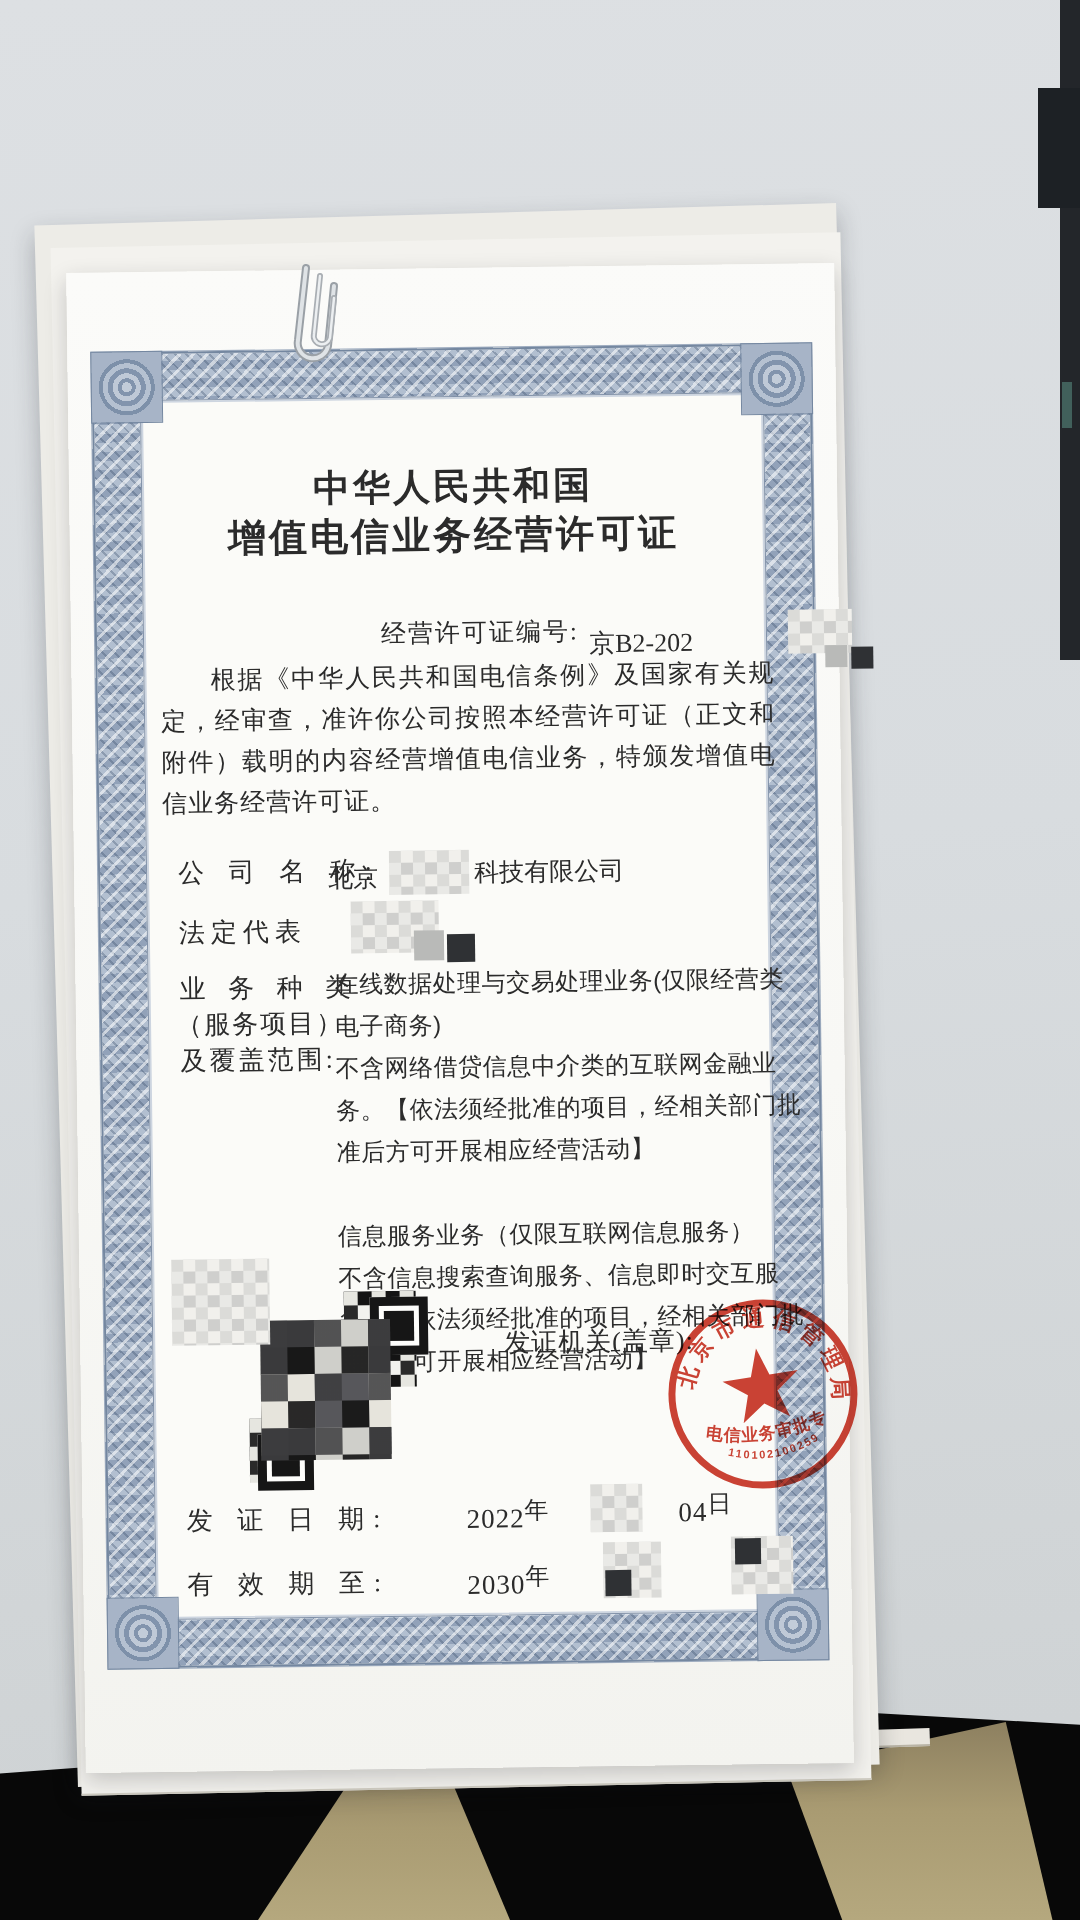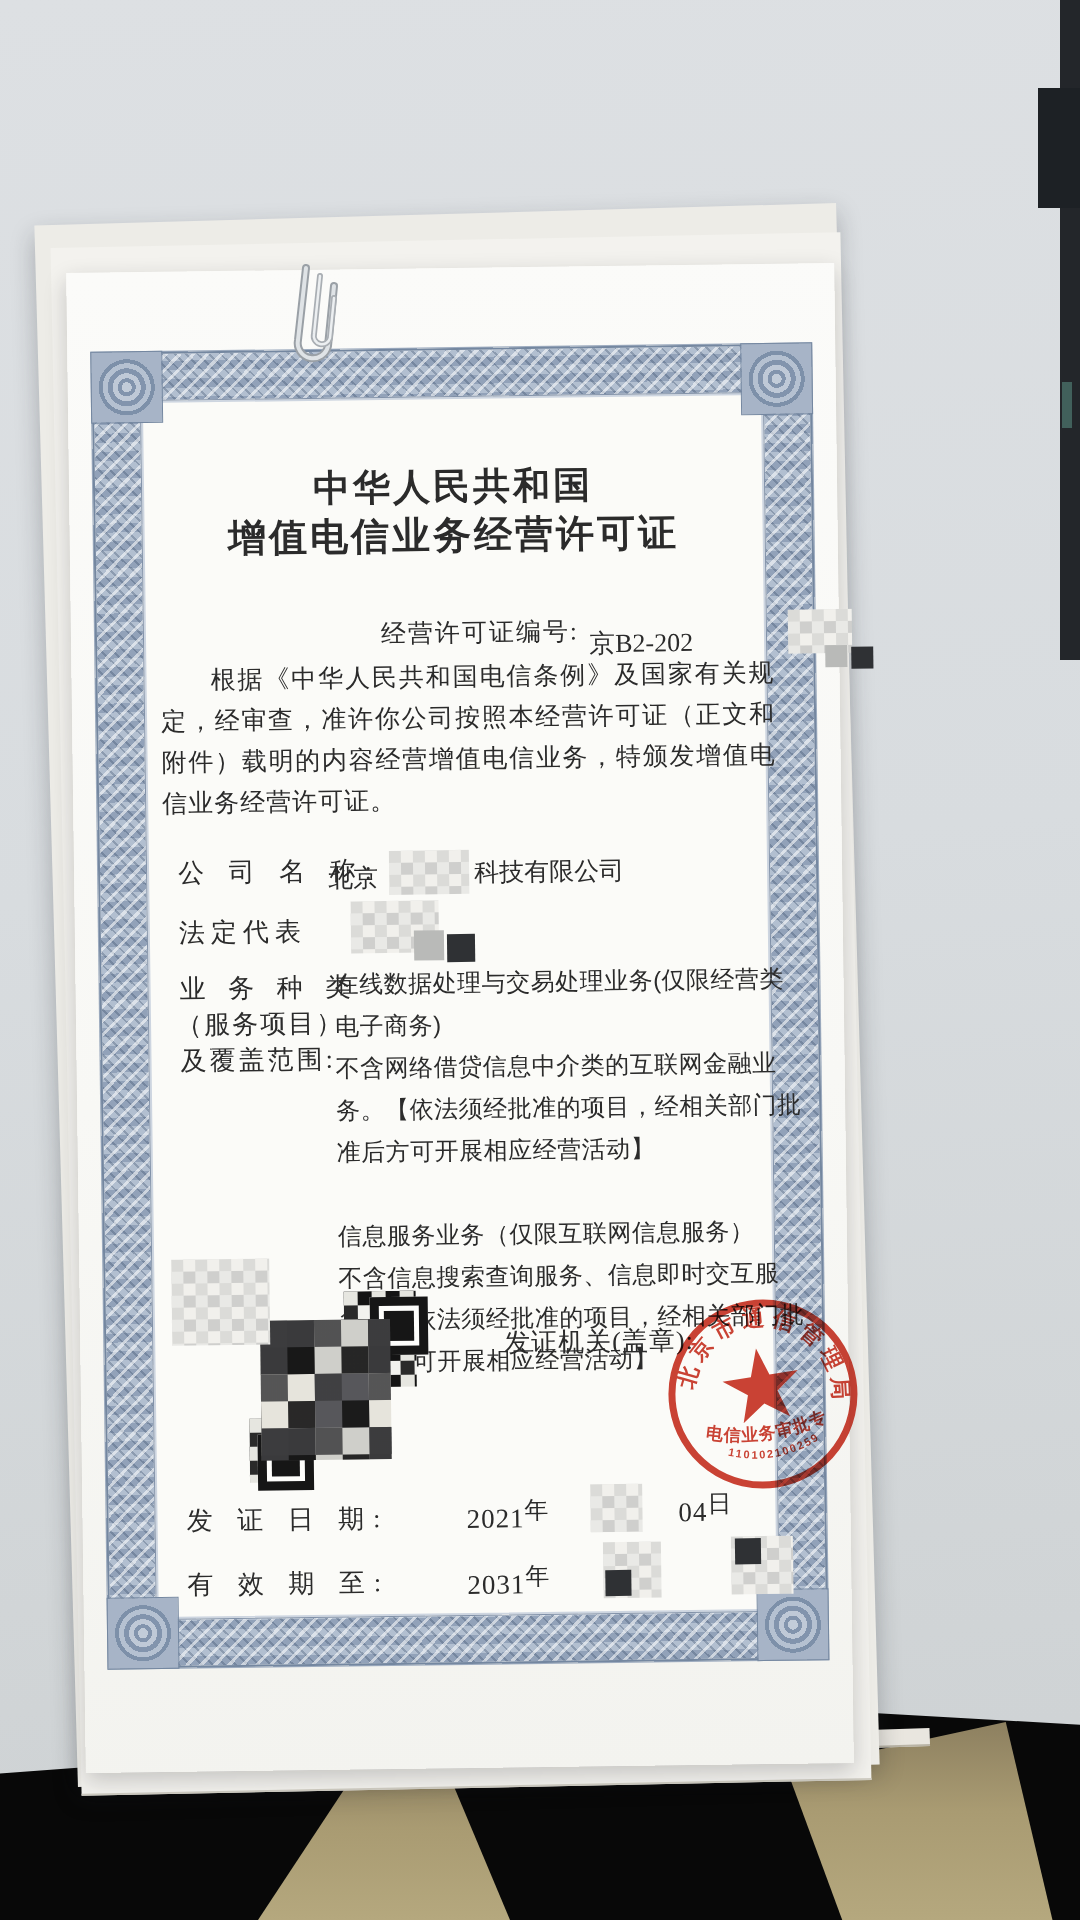--- a/index.html
+++ b/index.html
@@ -152,30 +152,30 @@
       <div class="abs qr-noise" style="left:96px;top:0;width:72px;height:96px;"></div>
       <div class="abs qr-noise" style="left:0;top:126px;width:64px;height:64px;"></div>
       <div class="abs qr-finder" style="left:122px;top:6px;width:40px;height:40px;"></div>
       <div class="abs qr-finder" style="left:8px;top:142px;width:38px;height:38px;"></div>
       <div class="abs qr-mosaic" style="left:12px;top:28px;width:130px;height:140px;"></div>
     </div>
     <div class="abs px fine" style="left:92px;top:988px;width:98px;height:86px;"></div>
 
     <div class="abs songti label" style="left:104px;top:1232px;letter-spacing:9px;">发 证 日 期:</div>
     <div class="abs songti datetxt" style="left:384px;top:1236px;">
-      <span>2021</span><span class="unit-up">年</span>
+      <span>2022</span><span class="unit-up">年</span>
     </div>
     <div class="abs px fine" style="left:508px;top:1218px;width:52px;height:48px;"></div>
     <div class="abs songti datetxt" style="left:596px;top:1232px;">
       <span>04</span><span class="unit-up">日</span>
     </div>
 
     <div class="abs songti label" style="left:104px;top:1296px;letter-spacing:9px;">有 效 期 至:</div>
     <div class="abs songti datetxt" style="left:384px;top:1302px;">
-      <span>2031</span><span class="unit-up">年</span>
+      <span>2030</span><span class="unit-up">年</span>
     </div>
     <div class="abs px fine" style="left:520px;top:1276px;width:58px;height:56px;"></div>
     <div class="abs sq" style="left:522px;top:1304px;width:26px;height:26px;"></div>
     <div class="abs px fine" style="left:648px;top:1272px;width:62px;height:58px;"></div>
     <div class="abs sq" style="left:652px;top:1274px;width:26px;height:26px;"></div>
   </div>
 
   <svg class="abs" style="left:276px;top:262px;" width="84" height="112" viewBox="0 0 84 112">
     <path d="M30 6 L22 78 A15 15 0 0 0 52 84 L58 24" fill="none" stroke="#9aa0a6" stroke-width="8" stroke-linecap="round"></path>
     <path d="M30 6 L22 78 A15 15 0 0 0 52 84 L58 24" fill="none" stroke="#dfe3e6" stroke-width="4" stroke-linecap="round"></path>

